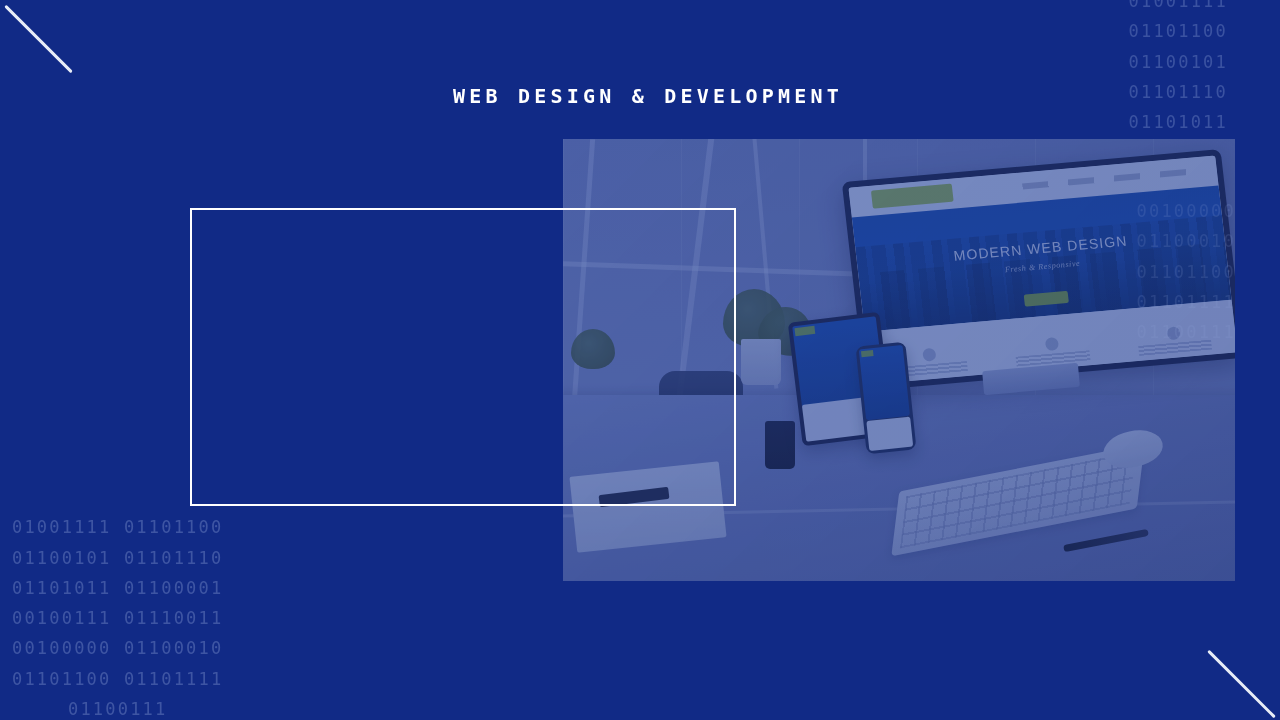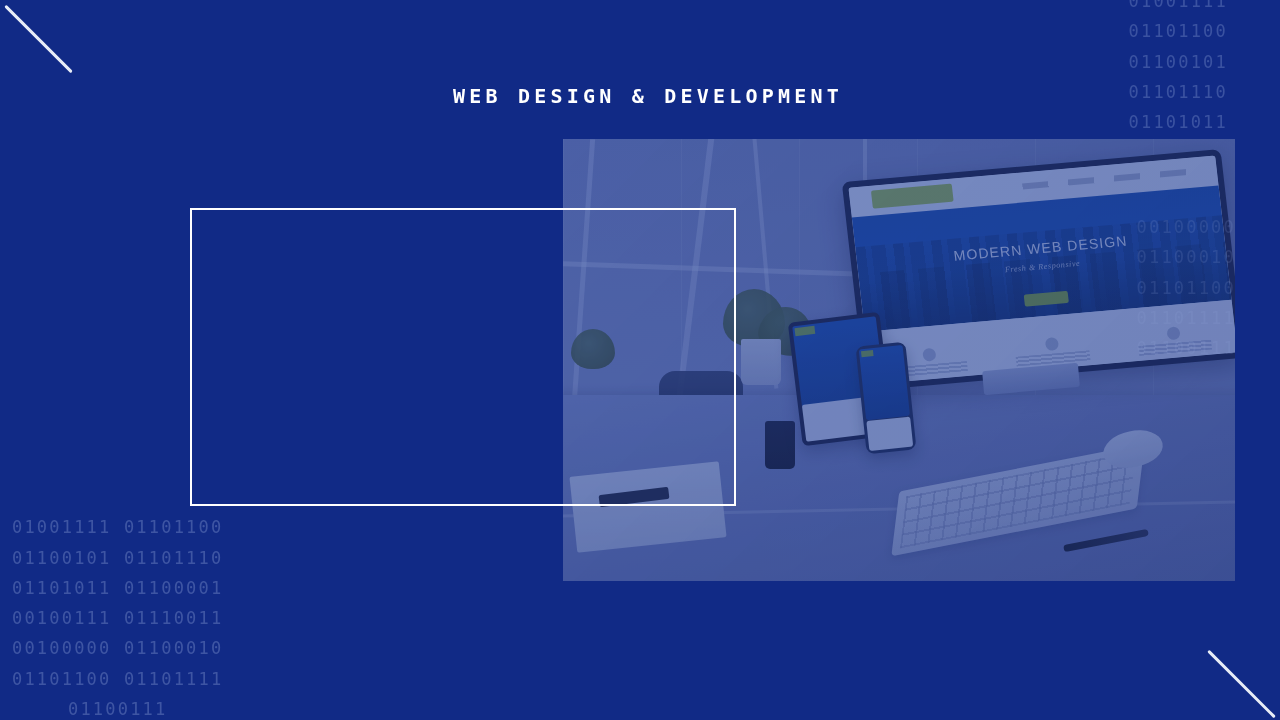--- a/index.html
+++ b/index.html
@@ -57,21 +57,21 @@
     user-select: none;
   }
   .binary-tr {
     right: 52px;
     top: -14px;
     font-size: 17px;
     text-align: right;
   }
   .binary-mr {
     right: 44px;
-    top: 212px;
+    top: 196px;
     font-size: 17px;
     text-align: left;
     opacity: 0.17;
     z-index: 6;
   }
   .binary-bl {
     left: 12px;
     bottom: -4px;
     font-size: 17px;
     text-align: center;

